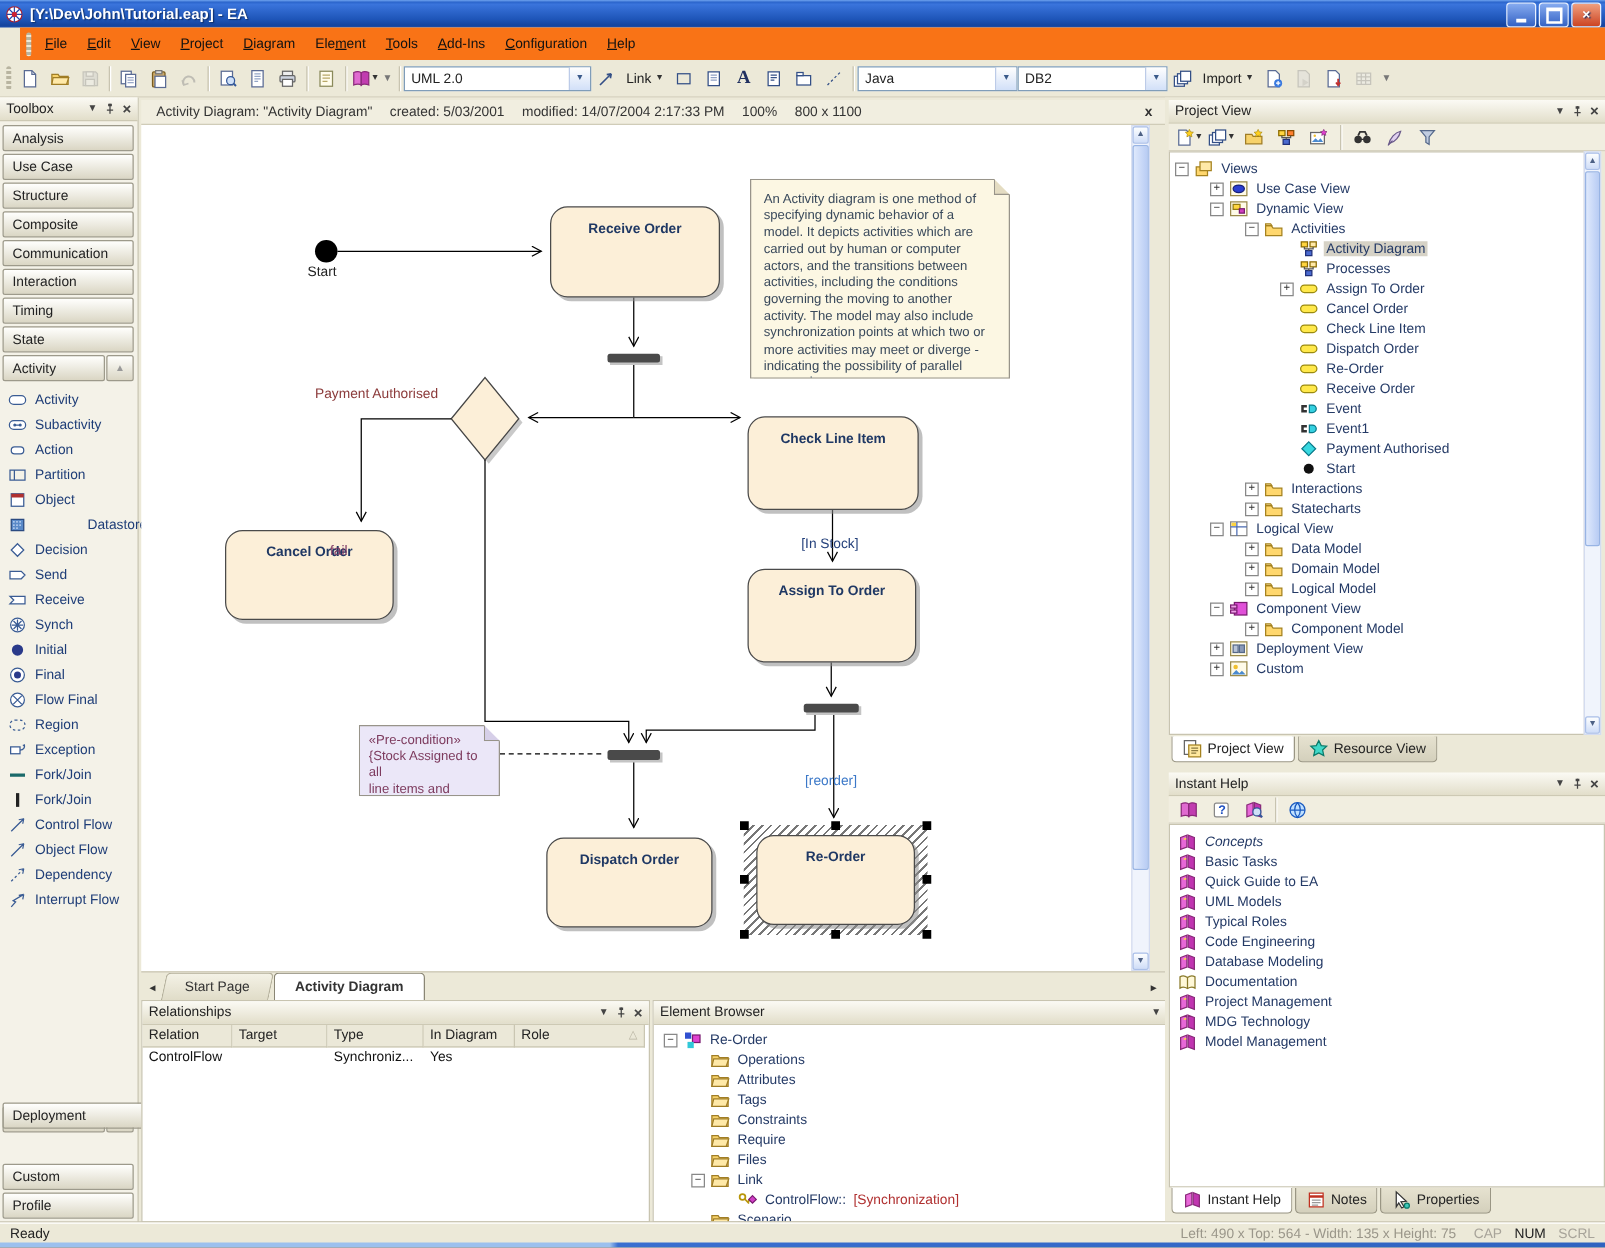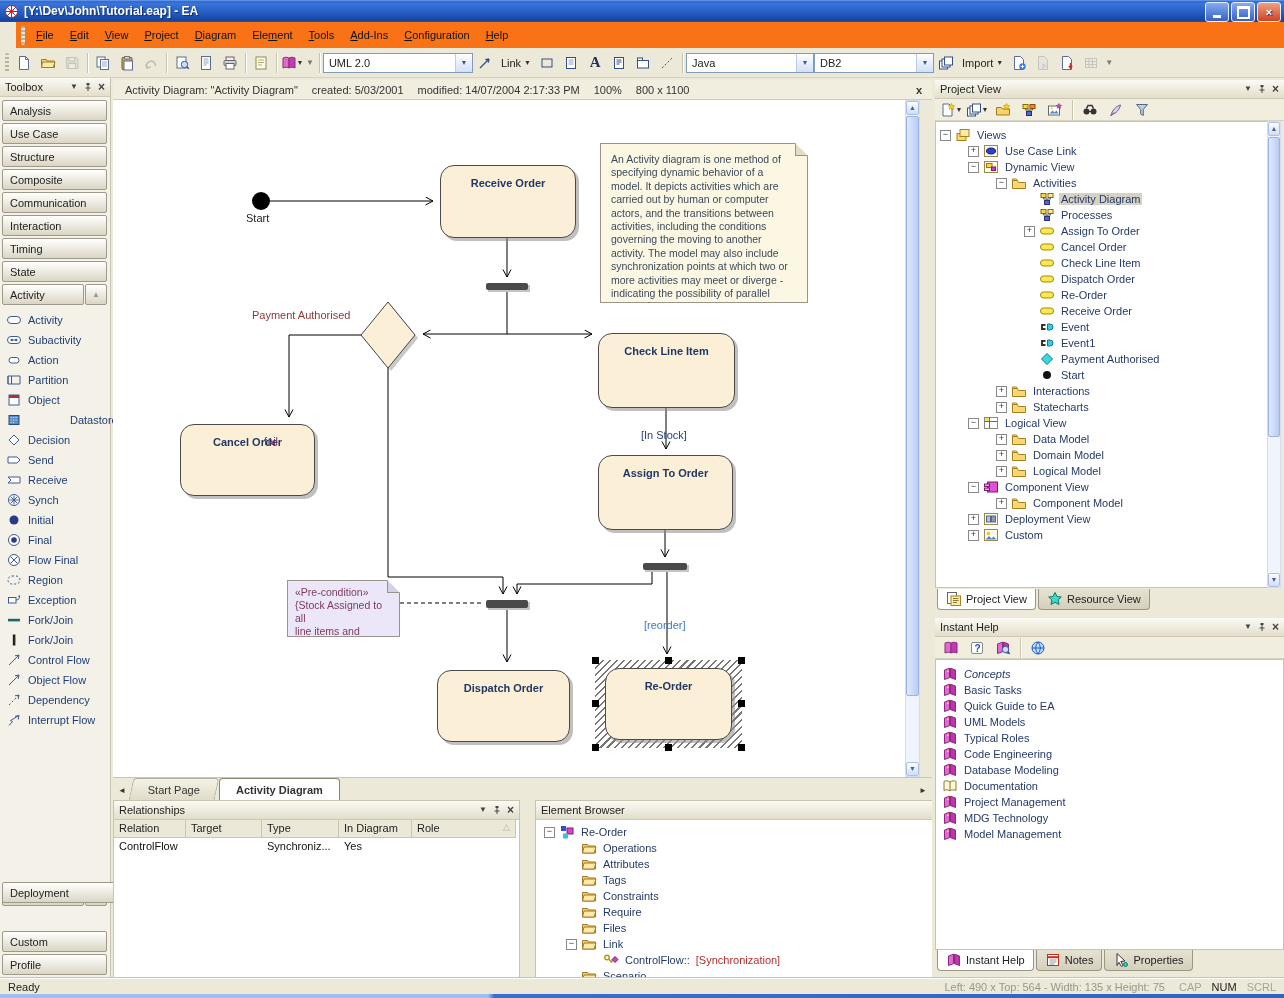--- a/index.html
+++ b/index.html
@@ -727,21 +727,21 @@
         <div class="rel-row">
           <div class="rel-cell" style="width: 72px;">ControlFlow</div>
           <div class="rel-cell" style="width: 76px;"></div>
           <div class="rel-cell" style="width: 77px;">Synchroniz...</div>
           <div class="rel-cell" style="width: 73px;">Yes</div>
           <div class="rel-cell" style="width: 104px;"></div>
         </div>
       </div>
   </div>
 
-  <div class="bpanel" id="eb-panel" style="left:535px;width:440px;">
+  <div class="bpanel" id="eb-panel" style="left:522px;width:440px;">
     <div class="panel-header" style="top:0;">
       <span>Element Browser</span>
       <span class="ph-btns">
         <span class="ph-btn">▼</span>
         <svg width="10" height="10" viewBox="0 0 10 10">
             <path d="M5 1v5M2.5 6h5M5 6v3" stroke="#444" fill="none"></path>
             <rect x="3.5" y="1" width="3" height="2" fill="#444"></rect>
           </svg>
         <span class="ph-x">×</span>
       </span>
@@ -959,21 +959,21 @@
           <span class="tlab">Views</span>
         </div>
         <div class="trow" style="left: 4px; top: 21px; padding-left: 28px;">
           <div class="texp">+</div>
           <span style="display: inline-flex; align-items: center;">
             <svg viewBox="0 0 16 16" width="16" height="16">
               <rect x="1.5" y="2.5" width="13" height="11" fill="#fffbe8" stroke="#9a8a4a"></rect>
               <ellipse cx="8" cy="8" rx="4.5" ry="3" fill="#2b3fd0" stroke="#16207a"></ellipse>
             </svg>
           </span>
-          <span class="tlab">Use Case Link</span>
+          <span class="tlab">Use Case View</span>
         </div>
         <div class="trow" style="left: 4px; top: 37px; padding-left: 28px;">
           <div class="texp">−</div>
           <span style="display: inline-flex; align-items: center;">
             <svg viewBox="0 0 16 16" width="16" height="16">
               <rect x="1.5" y="2.5" width="13" height="11" fill="#fffbe8" stroke="#9a8a4a"></rect>
               <rect x="3.5" y="4.5" width="5.5" height="4" fill="#ffd540" stroke="#947a10"></rect>
               <rect x="8.5" y="8" width="4" height="3.5" fill="#d040c0" stroke="#7a1a70"></rect>
             </svg>
           </span>

